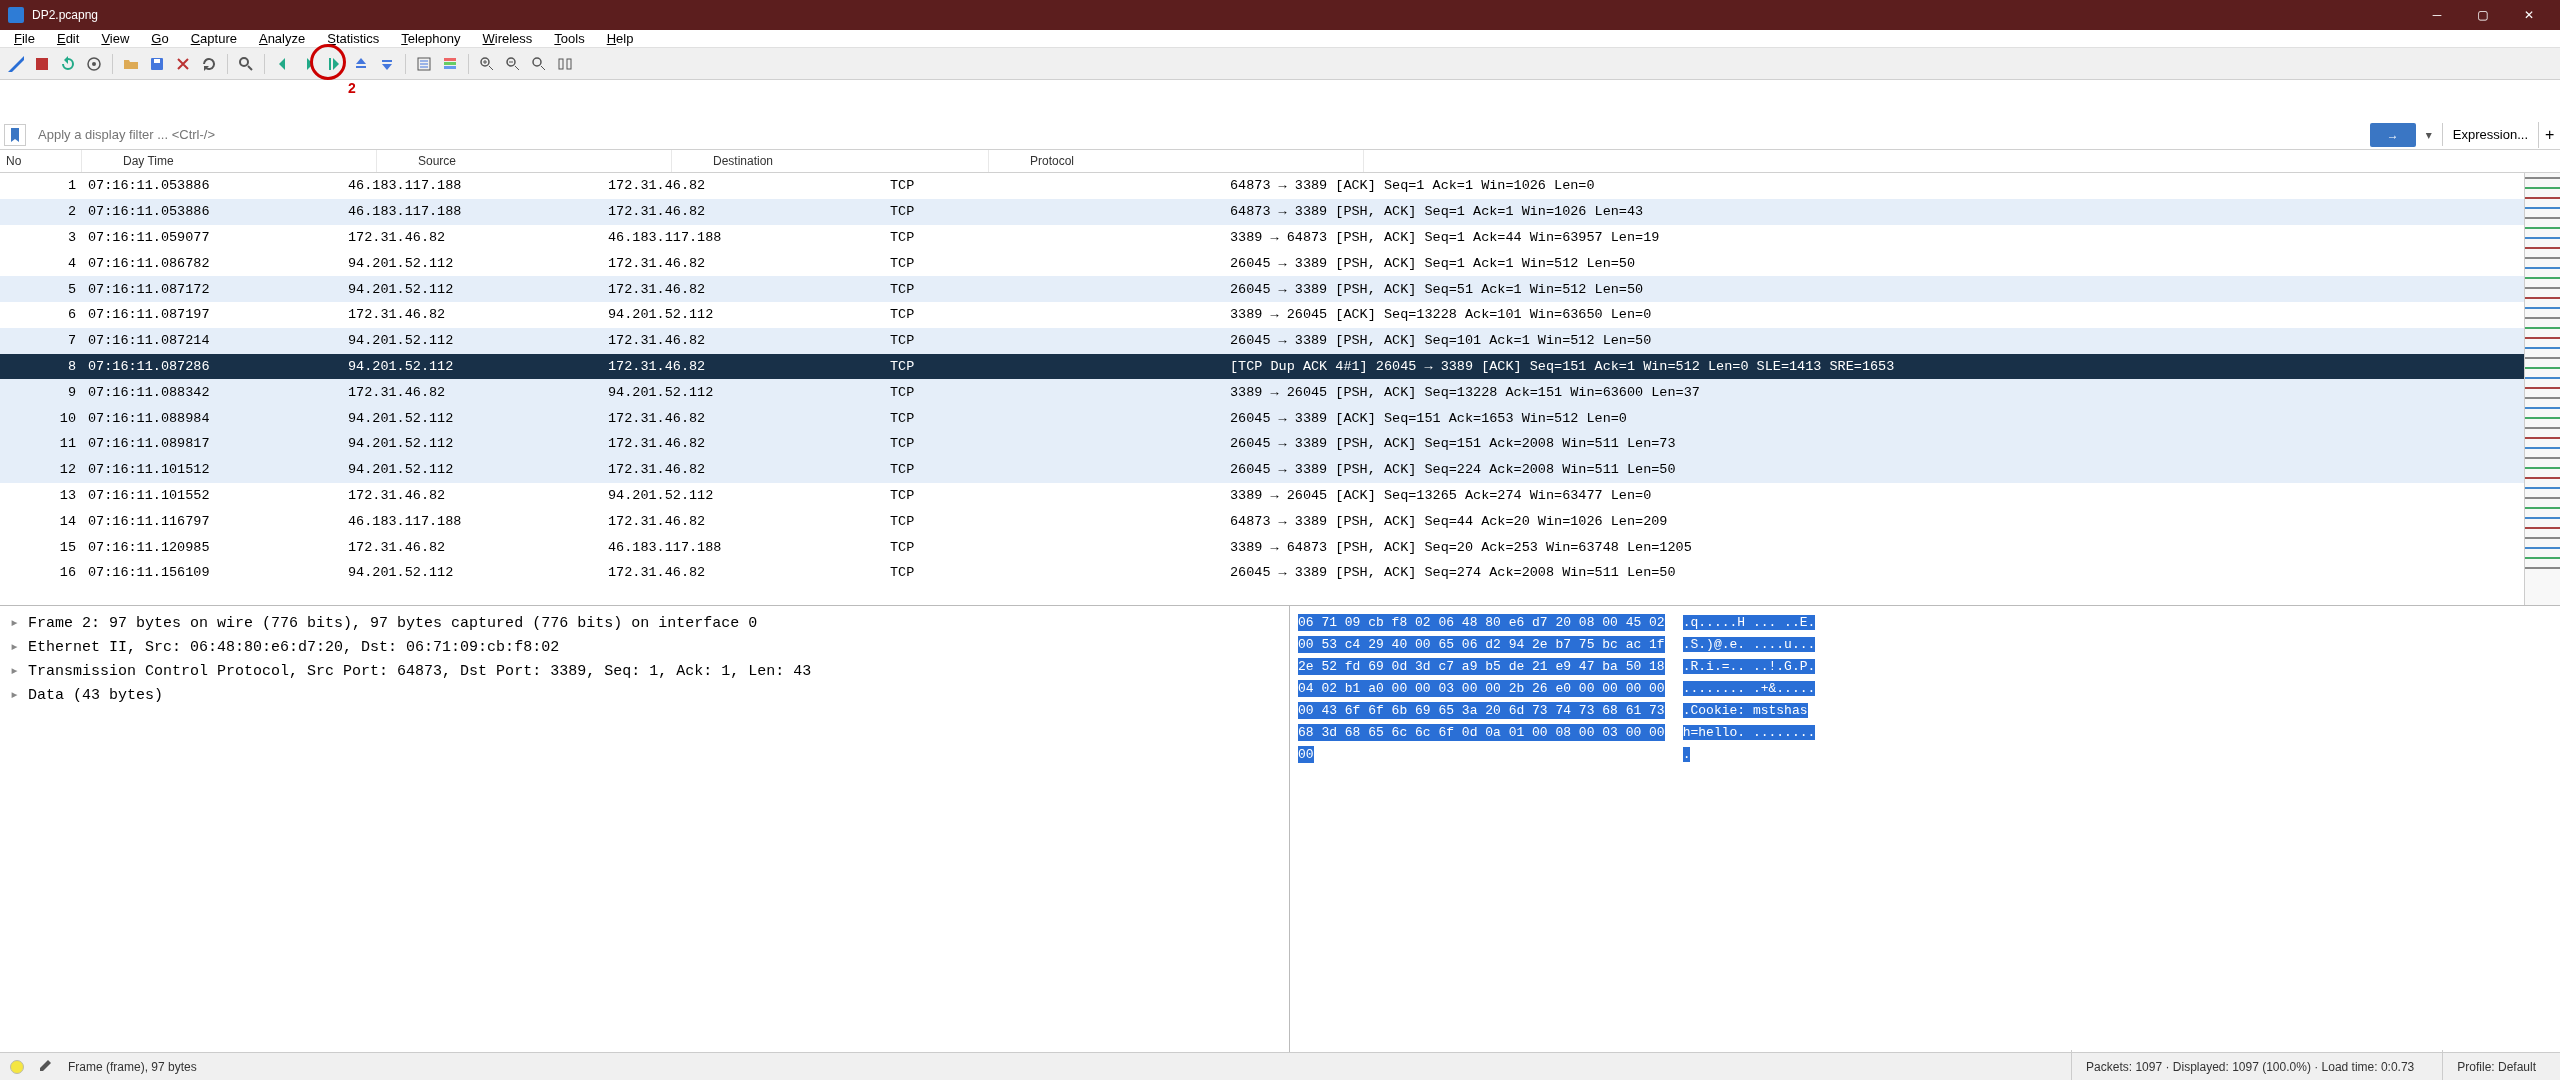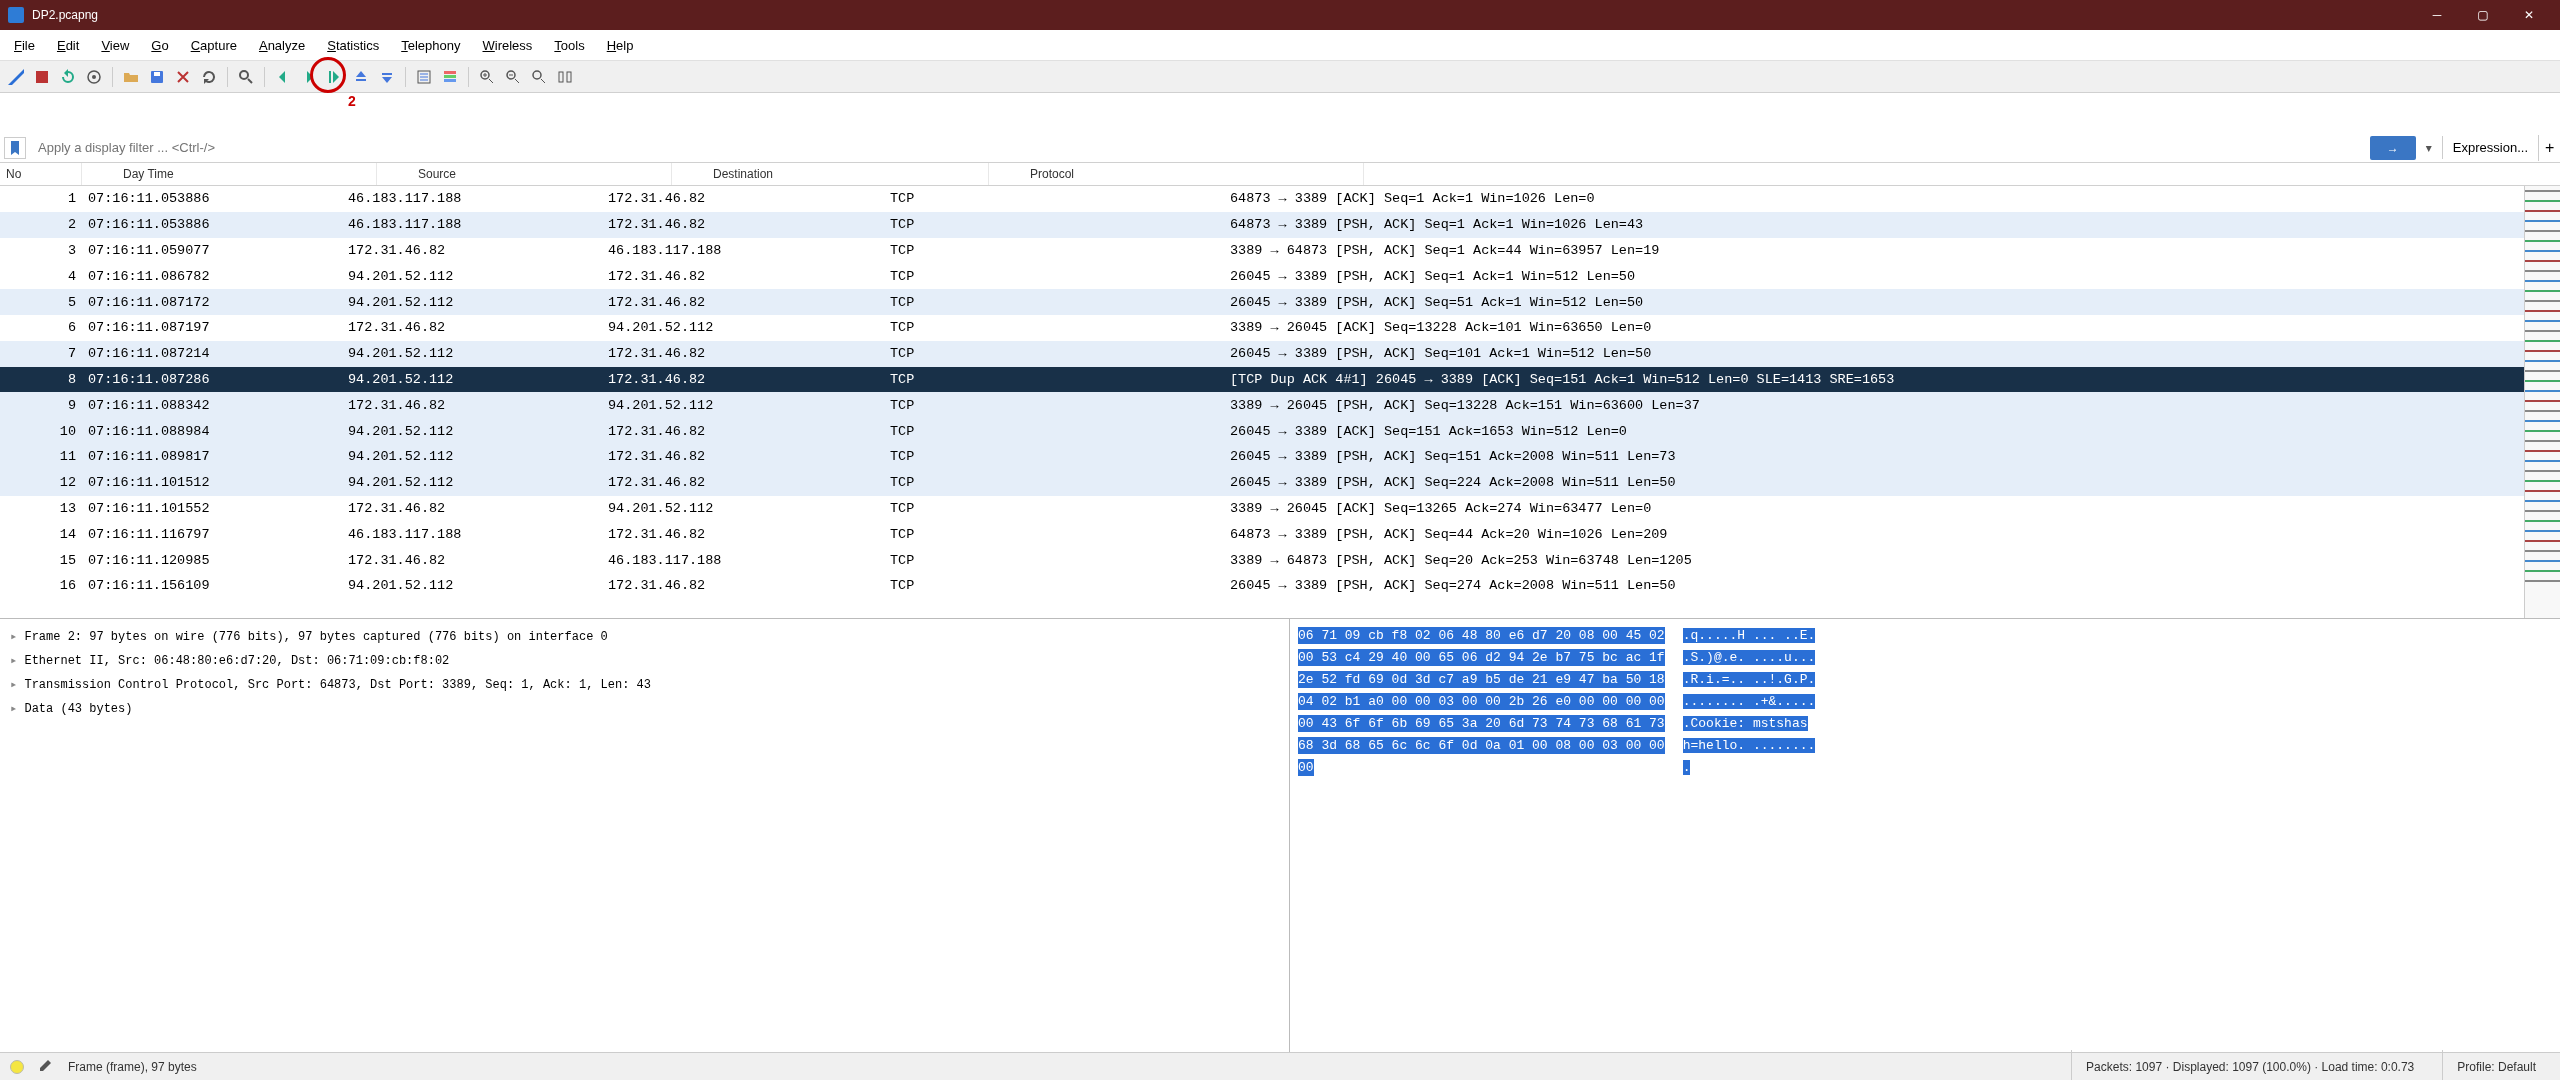--- a/index.html
+++ b/index.html
@@ -1,21 +1,21 @@
 <!DOCTYPE html>
 <html><head>
 <meta charset="utf-8">
 <style>
   * { box-sizing: border-box; margin: 0; padding: 0; }
   body { font-family: "Segoe UI", Tahoma, sans-serif; font-size: 12px; background: #fff; overflow: hidden; width: 2560px; height: 1080px; display: flex; flex-direction: column; }
   .titlebar { background: #5c1e1e; color: #fff; height: 30px; display: flex; align-items: center; padding: 0 8px; }
   .titlebar .wicon { width: 16px; height: 16px; background: #2e7cd6; margin-right: 8px; border-radius: 2px; }
   .titlebar .spacer { flex: 1; }
   .winbtn { width: 46px; height: 30px; display: flex; align-items: center; justify-content: center; color: #fff; }
-  .menubar { background: #fff; border-bottom: 1px solid #e0e0e0; height: 31px; display: flex; align-items: center; padding: 0 4px; gap: 2px; }
+  .menubar { background: #fff; border-bottom: 1px solid #e0e0e0; height: 18px; display: flex; align-items: center; padding: 0 4px; gap: 2px; }
   .menuitem { padding: 4px 10px; font-size: 13px; }
   .menuitem u { text-decoration: underline; }
   .toolbar { background: #f0f0f0; height: 32px; display: flex; align-items: center; padding: 0 6px; gap: 6px; border-bottom: 1px solid #d0d0d0; position: relative; }
   .tbtn { width: 20px; height: 20px; display: flex; align-items: center; justify-content: center; color: #555; }
   .tsep { width: 1px; height: 20px; background: #ccc; margin: 0 2px; }
   .annot-circle { position: absolute; left: 310px; top: -4px; width: 36px; height: 36px; border: 3px solid #cc0000; border-radius: 50%; pointer-events: none; }
   .annot-label { position: absolute; left: 348px; top: 32px; color: #cc0000; font-weight: bold; font-size: 14px; pointer-events: none; }
   .filterbar { background: #fff; height: 30px; display: flex; align-items: center; border-bottom: 1px solid #d0d0d0; margin-top: 40px; }
   .filter-flag { width: 22px; height: 22px; margin: 0 4px; background: #fff; border: 1px solid #ccc; display: flex; align-items: center; justify-content: center; color: #3a76c4; }
   .filter-input { flex: 1; border: none; padding: 4px 8px; font-size: 13px; outline: none; color: #999; }
@@ -34,21 +34,21 @@
   .row.sel { background: #183048; color: #fff; }
   .row.hl { background: #e5eef9; }
   .row .c { padding: 0 6px; overflow: hidden; }
   .c-no { width: 82px; text-align: right; }
   .c-time { width: 260px; }
   .c-src { width: 260px; }
   .c-dst { width: 282px; }
   .c-proto { width: 340px; }
   .c-info { flex: 1; }
   .lower { display: flex; flex: 1; border-top: 1px solid #bbb; min-height: 0; }
-  .details { width: 1290px; border-right: 1px solid #bbb; padding: 6px 10px; font-family: "Consolas","Courier New",monospace; font-size: 12px; line-height: 24px; overflow: auto; }
+  .details { width: 1290px; border-right: 1px solid #bbb; padding: 6px 10px; font-family: "Consolas","Courier New",monospace; font-size: 15px; line-height: 24px; overflow: auto; }
   .details .tree-item::before { content: "▸ "; color: #888; }
   .hexpane { flex: 1; display: flex; font-family: "Consolas","Courier New",monospace; font-size: 13px; padding: 6px 8px; overflow: auto; background: #fff; }
   .hex-offsets { color: #888; padding-right: 12px; line-height: 22px; }
   .hex-bytes { line-height: 22px; }
   .hex-bytes .selhex { background: #2a6fd6; color: #fff; padding: 1px 0; }
   .hex-ascii { margin-left: 18px; line-height: 22px; }
   .hex-ascii .selasc { background: #2a6fd6; color: #fff; }
   .statusbar { height: 28px; background: #f0f0f0; border-top: 1px solid #ccc; display: flex; align-items: center; padding: 0 10px; font-size: 12px; color: #333; gap: 14px; }
   .status-led { width: 14px; height: 14px; border-radius: 50%; background: #f5e642; border: 1px solid #bba; }
   .status-seg { border-left: 1px solid #ccc; padding: 17px 14px; height: 100%; display: flex; align-items: center; }

